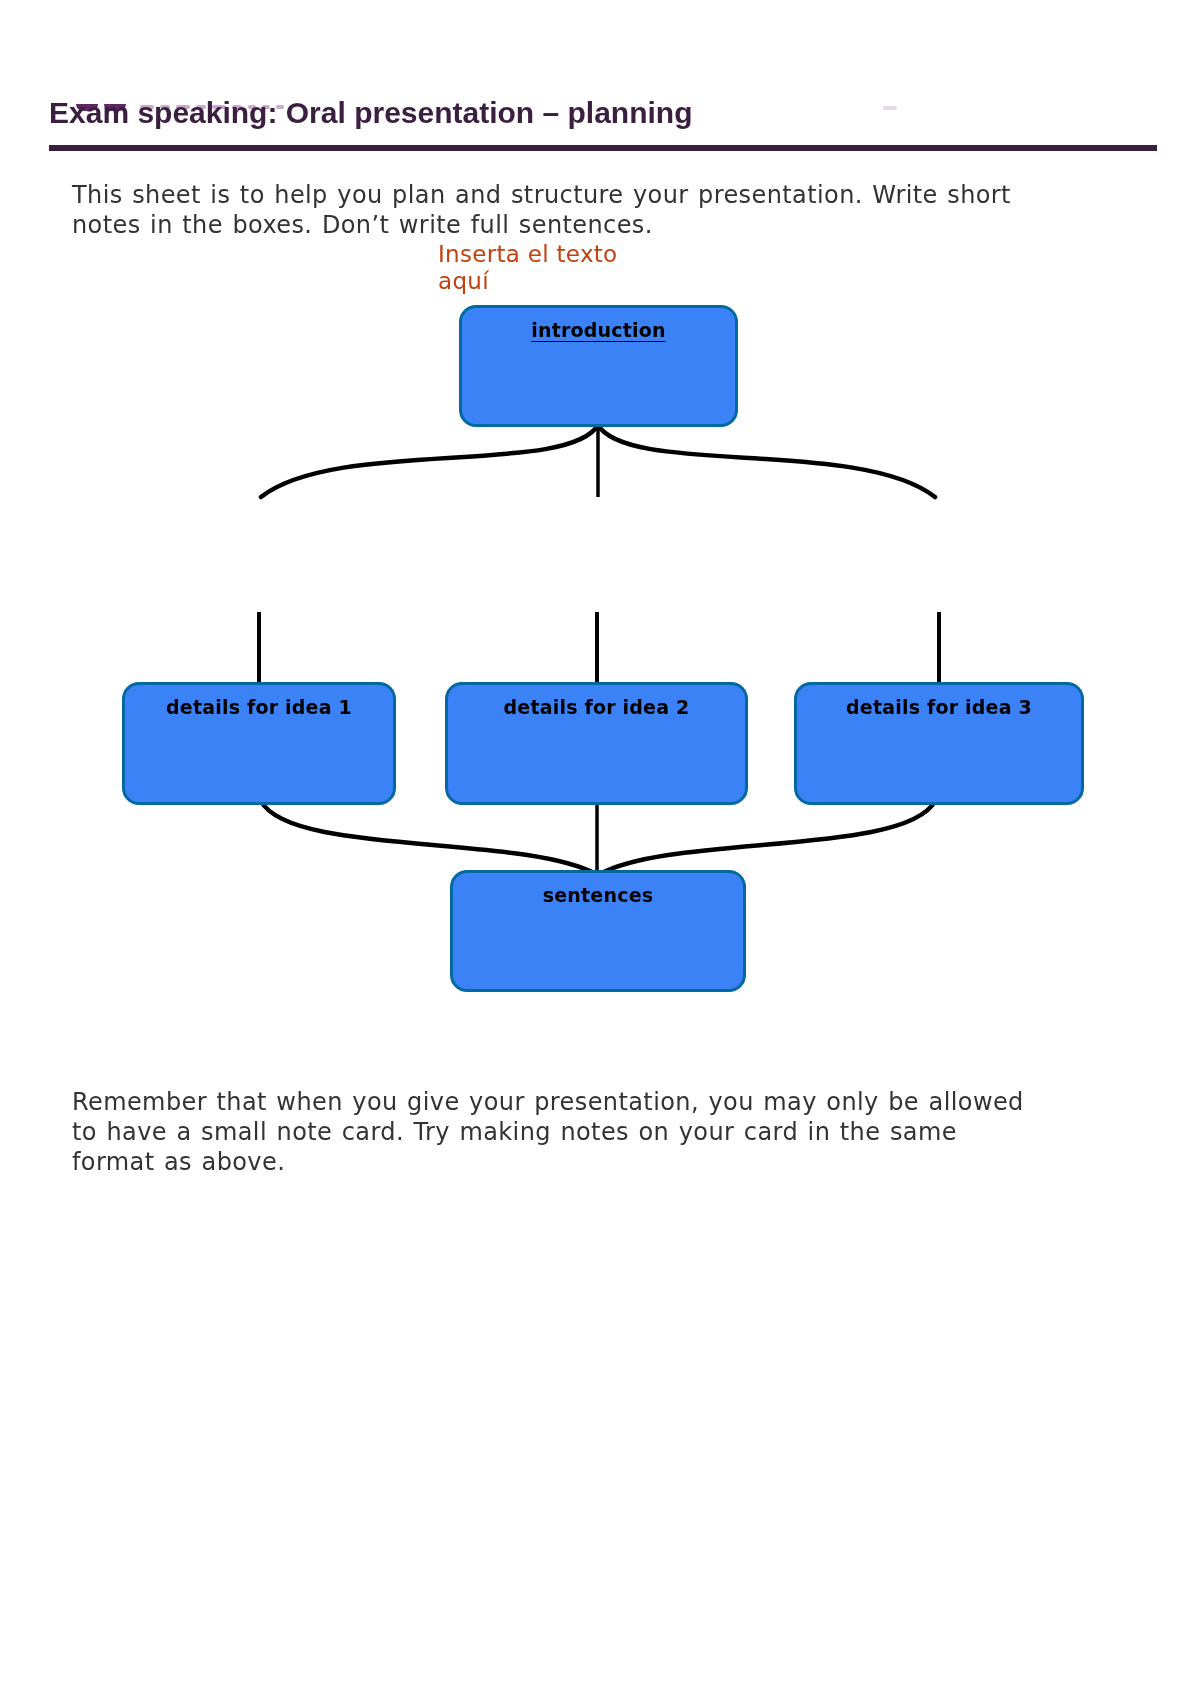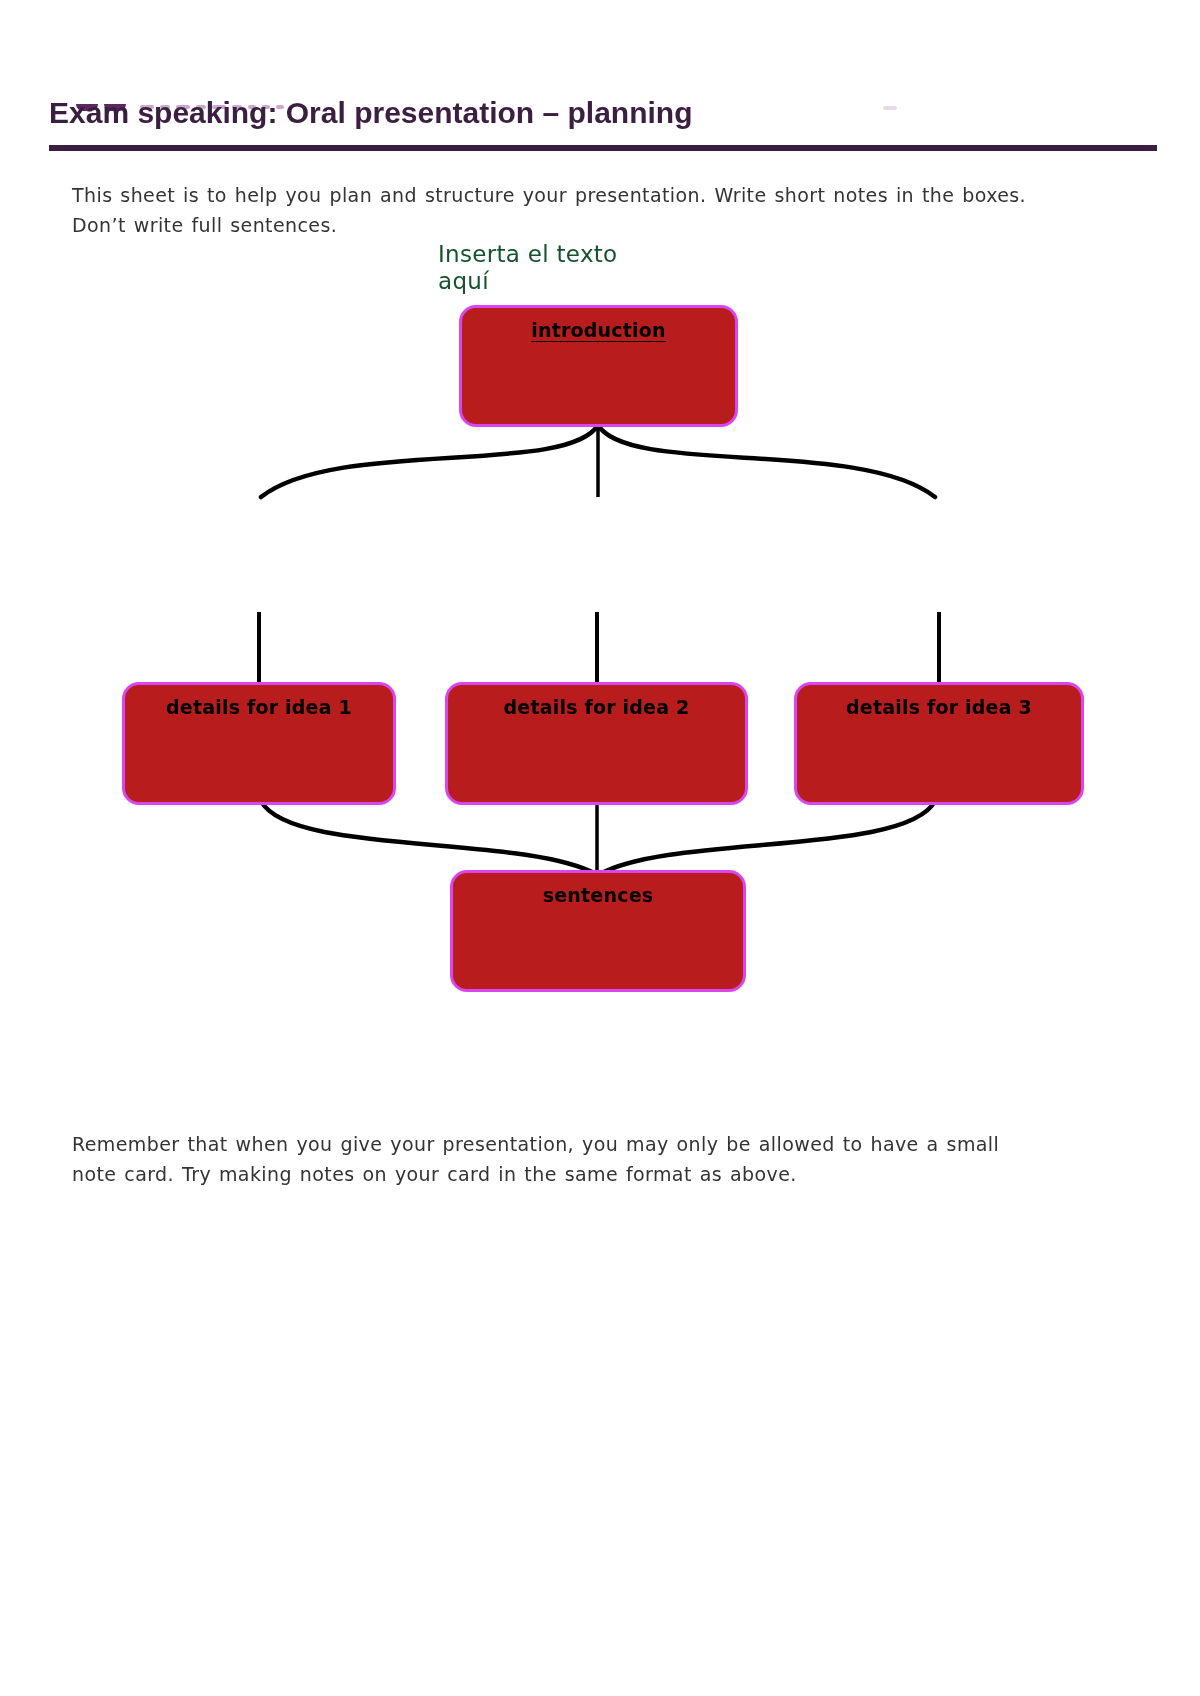--- a/index.html
+++ b/index.html
@@ -70,54 +70,54 @@
     top: 145px;
     width: 1108px;
     height: 3px;
     border-top: 4px solid #3b1f40;
     border-bottom: 2px solid #3b1f40;
   }
 
   .para {
     position: absolute;
     left: 72px;
-    font-size: 19px;
+    font-size: 24px;
     line-height: 30px;
     color: #333333;
     letter-spacing: 0.4px;
     word-spacing: 1.5px;
   }
   .para-intro { top: 180px; width: 1010px; }
-  .para-footer { top: 1087px; width: 955px; margin-top: 42px; }
+  .para-footer { top: 1087px; width: 955px; }
 
   .placeholder-text {
     position: absolute;
     left: 438px;
     top: 241px;
     width: 232px;
     height: 53px;
     overflow: hidden;
     font-size: 23px;
     line-height: 27px;
-    color: #14532d;
+    color: #c2410c;
     letter-spacing: 0.3px;
   }
 
   .connectors {
     position: absolute;
     left: 0;
     top: 0;
     z-index: 2;
   }
 
   .node {
     position: absolute;
     z-index: 3;
-    background: #b91c1c;
-    border: 3px solid #d946ef;
+    background: #3b82f6;
+    border: 3px solid #0369a1;
     border-radius: 17px;
     text-align: center;
     padding-top: 11px;
     font-size: 19px;
     font-weight: bold;
     color: #000000;
     letter-spacing: 0.2px;
   }
   .node .lbl { display: inline-block; }
   .node.underlined .lbl { text-decoration: underline; text-underline-offset: 4px; }

